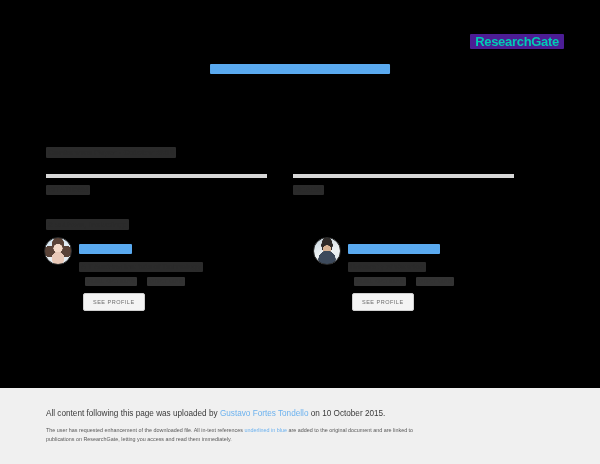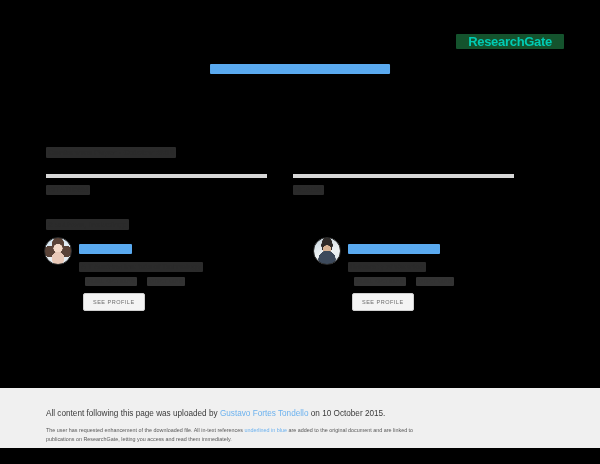--- a/index.html
+++ b/index.html
@@ -32,23 +32,23 @@
   }
 
   
   .rg-logo {
     position: absolute;
     right: 36px; top: 34px;
     font-size: 13px;
     font-weight: 700;
     letter-spacing: -0.3px;
     color: #00ccb4;
-    background: #14532d;
+    background: #4c1d95;
     color: #00ccb4;
-    padding: 1px 12px;
+    padding: 1px 5px;
     line-height: 13px;
     border-radius: 1px;
     
   }
 
   
   .rg-url {
     position: absolute;
     left: 50%; top: 64px;
     transform: translateX(-50%);
@@ -202,21 +202,21 @@
     border-radius: 2px;
     padding: 5px 9px;
     line-height: 6px;
     font-family: "Liberation Sans", sans-serif;
   }
 
   
   .footer {
     position: absolute;
     left: 0; top: 388px;
-    width: 600px; height: 60px;
+    width: 600px; height: 76px;
     background: #f0f0f0;
   }
   .footer-main {
     position: absolute;
     left: 46px; top: 20px;
     font-size: 8.2px;
     color: #3a3a3a;
     line-height: 11px;
     white-space: nowrap;
   }

